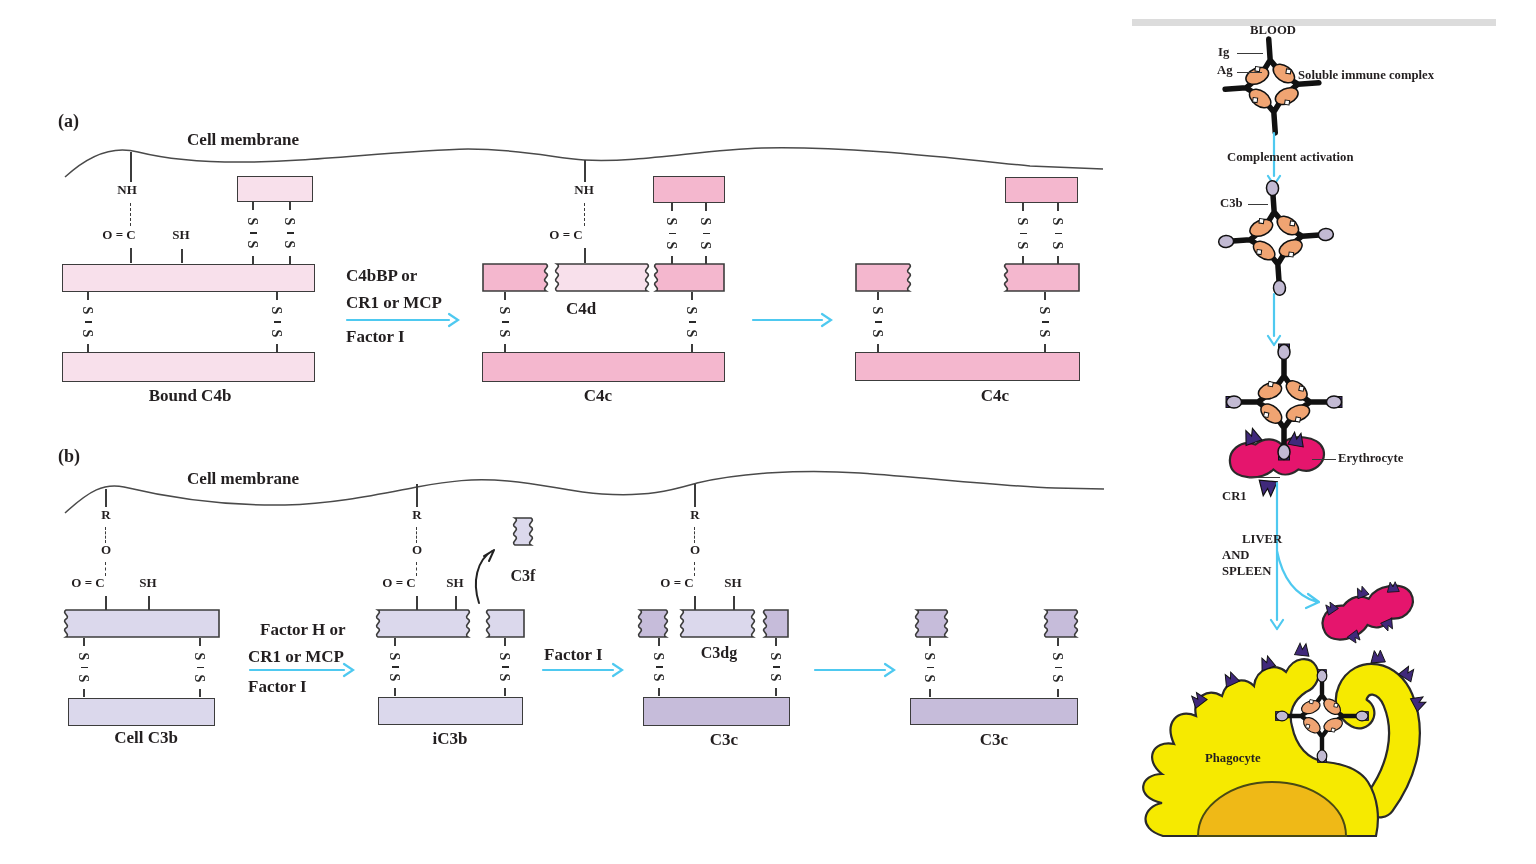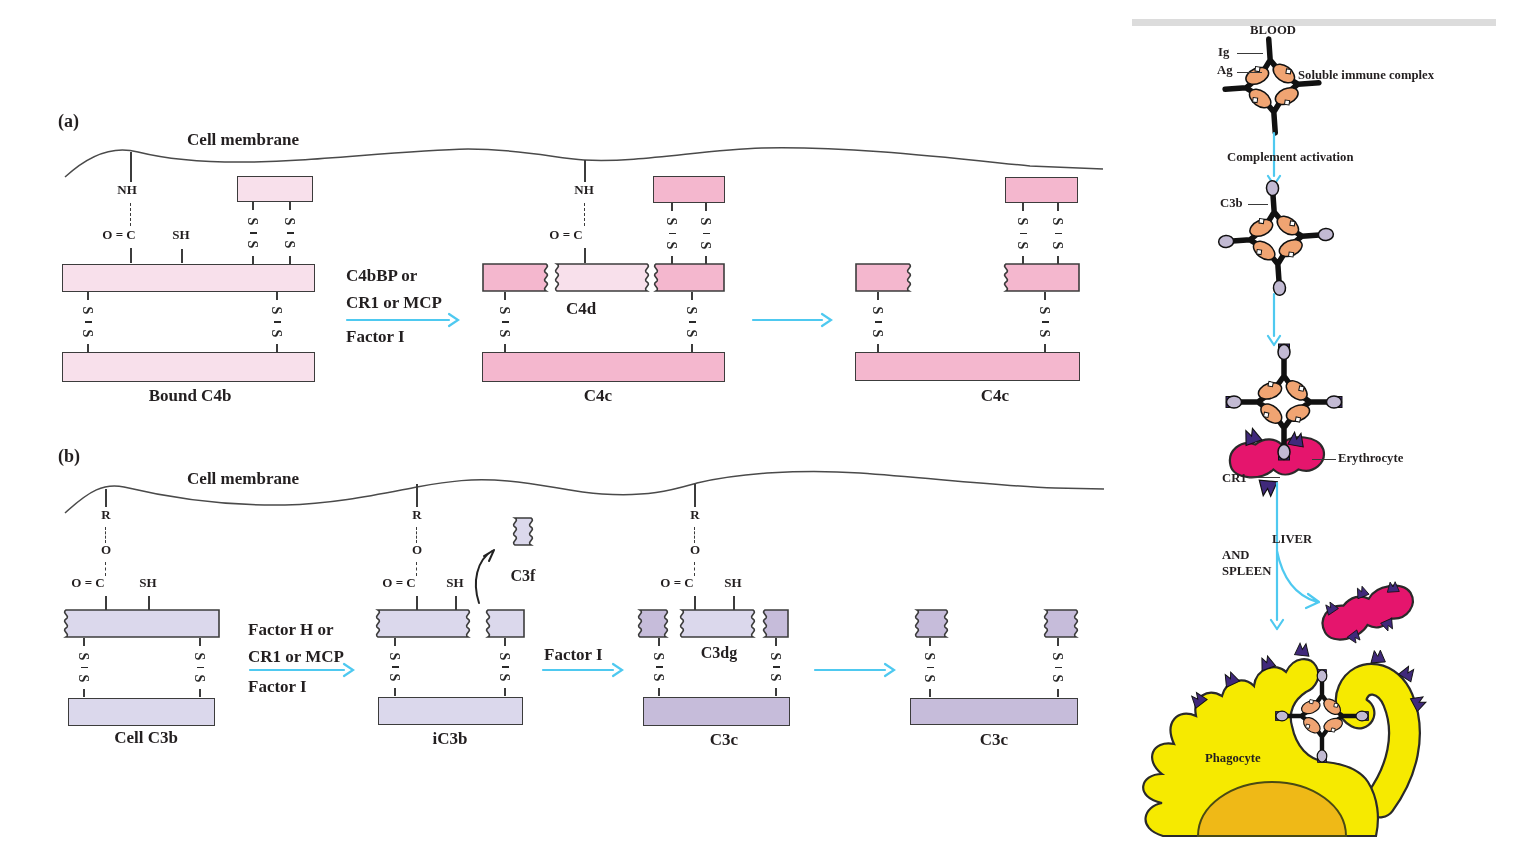--- a/index.html
+++ b/index.html
@@ -341,21 +341,21 @@
 <div class="ss" style="left:192px;top:638px;height:59px">
       <i class="tk"></i>
       <b>S</b>
       <i class="dh"></i>
       <b>S</b>
       <i class="tk"></i>
     </div>
 <div class="bar ll" style="left:68px;top:698px;width:147px;height:28px"></div>
 <div class="lb s17 ctr" style="left:146px;top:729px">Cell C3b</div>
 
-<div class="lb s17" style="left:248px;top:621px">Factor H or</div>
+<div class="lb s17" style="left:260px;top:621px">Factor H or</div>
 <div class="lb s17" style="left:248px;top:648px">CR1 or MCP</div>
 <div class="lb s17" style="left:248px;top:678px">Factor I</div>
 
 <div class="vl" style="left:416px;top:484px;height:23px"></div>
 <div class="lb s15 ctr" style="left:417px;top:508px">R</div>
 <div class="vd" style="left:416px;top:527px;height:16px"></div>
 <div class="lb s15 ctr" style="left:417px;top:543px">O</div>
 <div class="vd" style="left:416px;top:562px;height:14px"></div>
 <div class="lb s15 ctr" style="left:399px;top:576px">O = C</div>
 <div class="vl" style="left:416px;top:596px;height:14px"></div>
@@ -452,22 +452,22 @@
 <div class="strip" style="left:1132px;top:19px;width:364px;height:7px"></div>
 <div class="lb s13 ctr" style="left:1273px;top:24px">BLOOD</div>
 <div class="lb s13" style="left:1218px;top:46px">Ig</div>
 <div class="hl" style="left:1237px;top:53px;width:26px"></div>
 <div class="lb s13" style="left:1217px;top:64px">Ag</div>
 <div class="hl" style="left:1237px;top:72px;width:25px"></div>
 <div class="lb s13" style="left:1298px;top:69px">Soluble immune complex</div>
 <div class="lb s13" style="left:1227px;top:151px">Complement activation</div>
 <div class="lb s13" style="left:1220px;top:197px">C3b</div>
 <div class="hl" style="left:1248px;top:204px;width:20px"></div>
-<div class="lb s13" style="left:1222px;top:472px">CR1</div>
+<div class="lb s13" style="left:1222px;top:490px">CR1</div>
 <div class="hl" style="left:1248px;top:477px;width:32px"></div>
 <div class="hl" style="left:1312px;top:459px;width:24px"></div>
 <div class="lb s13" style="left:1338px;top:452px">Erythrocyte</div>
-<div class="lb s13" style="left:1272px;top:533px">LIVER</div>
+<div class="lb s13" style="left:1242px;top:533px">LIVER</div>
 <div class="lb s13" style="left:1222px;top:549px">AND</div>
 <div class="lb s13" style="left:1222px;top:565px">SPLEEN</div>
 <div class="lb s13" style="left:1205px;top:752px">Phagocyte</div>
 
 </div>
 
 </body></html>

